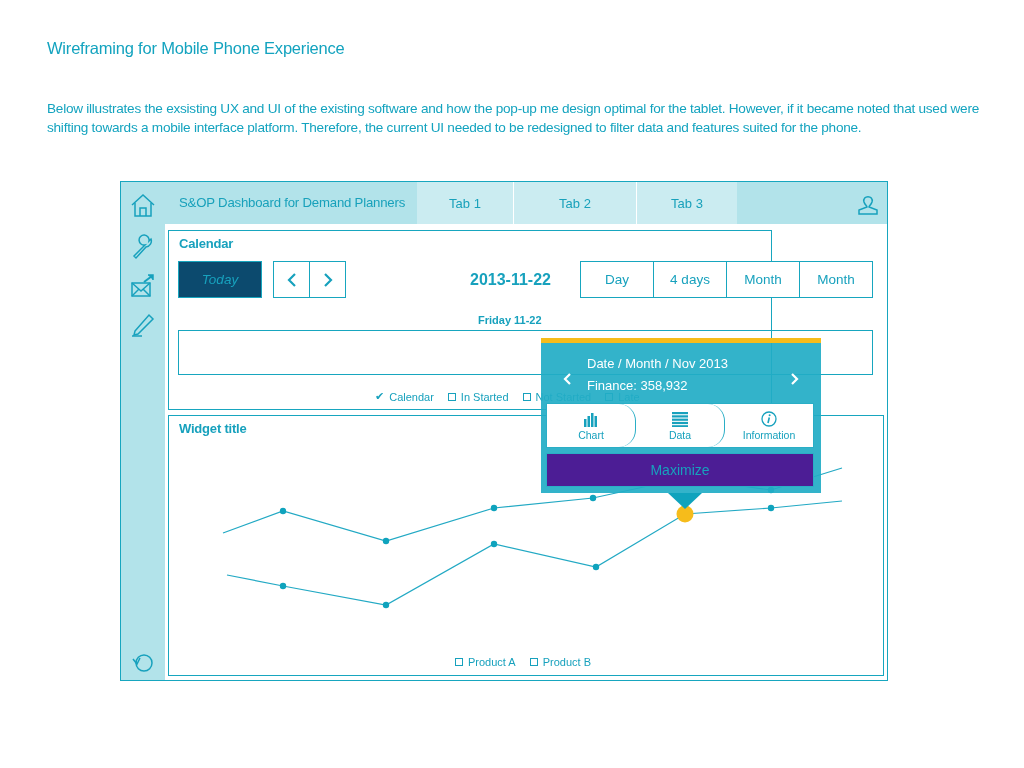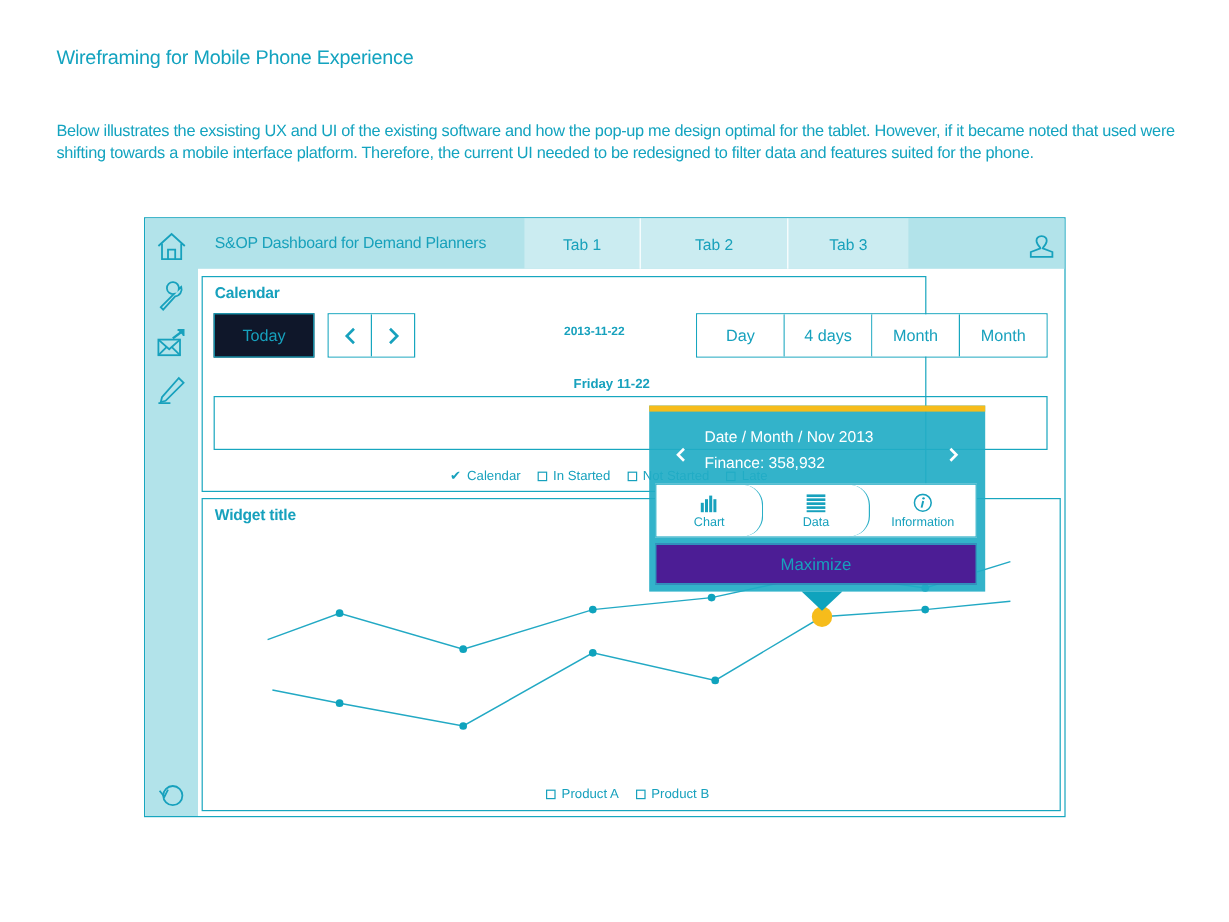--- a/index.html
+++ b/index.html
@@ -10,34 +10,34 @@
   .page-title { position: absolute; left: 47px; top: 39px; font-size: 16.5px; color: #13a3bf; letter-spacing: -0.2px; }
   .page-desc { position: absolute; left: 47px; top: 99px; width: 950px; font-size: 13.6px; line-height: 19px; color: #13a3bf; letter-spacing: -0.25px; }
 
   .frame { position: absolute; left: 120px; top: 181px; width: 768px; height: 500px; border: 1px solid #17a6bf; background: #ffffff; }
   .sidebar { position: absolute; left: 0; top: 0; width: 44px; height: 498px; background: #b2e3ea; }
   .side-icon { position: absolute; left: 8px; width: 28px; height: 28px; display: flex; align-items: center; justify-content: center; cursor: pointer; }
   .side-icon svg { width: 26px; height: 26px; }
 
   .topbar { position: absolute; left: 44px; top: 0; width: 722px; height: 42px; background: #b2e3ea; }
   .app-title { position: absolute; left: 14px; top: 13px; font-size: 13.2px; color: #18a1bb; letter-spacing: -0.2px; }
-  .tabs { position: absolute; left: 272px; top: 0; height: 42px; width: 320px; background: #cbecf1; display: flex; }
+  .tabs { position: absolute; left: 252px; top: 0; height: 42px; width: 320px; background: #cbecf1; display: flex; }
   .tab { height: 42px; display: flex; align-items: center; justify-content: center; font-size: 13px; color: #18a1bb; border-right: 1px solid #ffffff; cursor: pointer; }
   .tab:last-child { border-right: none; }
   .user-icon { position: absolute; right: 6px; top: 9px; width: 26px; height: 26px; cursor: pointer; }
 
   .panel { position: absolute; border: 1px solid #17a6bf; background: #fff; }
   .panel-title { position: absolute; left: 10px; top: 5px; font-size: 13px; font-weight: bold; color: #17a1bd; letter-spacing: -0.2px; }
 
-  .btn { position: absolute; border: 1px solid #17a6bf; background: #0f172a; color: #17a1bd; font-size: 13.5px; display: flex; align-items: center; justify-content: center; cursor: pointer; }
+  .btn { position: absolute; border: 1px solid #17a6bf; background: #0c4a6e; color: #17a1bd; font-size: 13.5px; display: flex; align-items: center; justify-content: center; cursor: pointer; font-style: italic; }
   .seg { position: absolute; display: flex; border: 1px solid #17a6bf; }
   .seg .segbtn { border-right: 1px solid #17a6bf; display: flex; align-items: center; justify-content: center; color: #17a1bd; font-size: 13.5px; cursor: pointer; background: #fff; }
   .seg .segbtn:last-child { border-right: none; }
 
-  .date-label { position: absolute; left: 301px; top: 40px; font-size: 10px; font-weight: bold; color: #17a1bd; }
+  .date-label { position: absolute; left: 301px; top: 40px; font-size: 16px; font-weight: bold; color: #17a1bd; }
   .day-label { position: absolute; left: 309px; top: 83px; font-size: 11px; font-weight: bold; color: #17a1bd; }
   .day-row { position: absolute; left: 9px; top: 99px; width: 695px; height: 45px; border: 1px solid #17a6bf; }
 
   .legend { position: absolute; display: flex; gap: 14px; font-size: 11px; color: #17a1bd; }
   .legend-item { display: flex; align-items: center; gap: 5px; cursor: pointer; }
   .chk { width: 8px; height: 8px; border: 1px solid #17a1bd; display: inline-block; }
   .tick { font-size: 11px; }
 
   .chart-svg { position: absolute; left: 0; top: 0; }
 

